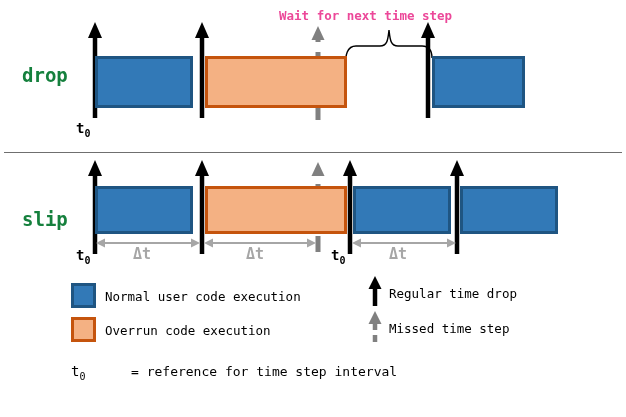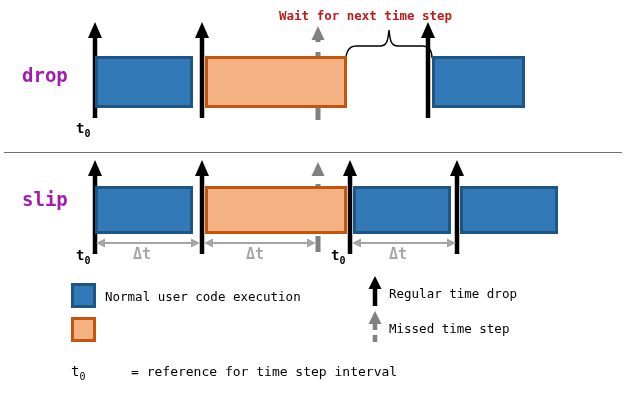--- a/index.html
+++ b/index.html
@@ -10,38 +10,38 @@
     position:relative;
     overflow:hidden;
   }
   .stage{position:absolute;left:0;top:0;width:626px;height:417px;}
   .abs{position:absolute;}
 
   
   .rowlabel{
     font-weight:bold;
     font-size:19px;
-    color:#a21caf;
+    color:#15803d;
     letter-spacing:0px;
     white-space:nowrap;
   }
 
   
   .blk{box-sizing:border-box;}
   .blk-blue{background:#3279b7;border:3px solid #1f5582;}
   .blk-orange{background:#f4b183;border:3px solid #c5540d;}
 
   
   .divider{background:#6f6f6f;height:1px;}
 
   
   .caption{
     font-size:12.5px;
     font-weight:bold;
-    color:#b91c1c;
+    color:#ec4899;
     white-space:nowrap;
   }
   .t0{
     font-size:14px;
     font-weight:bold;
     color:#000;
     white-space:nowrap;
     text-align:right;
   }
   .t0 sub{font-size:10px;}
@@ -108,21 +108,21 @@
 
     <div class="abs t0" style="left:76px;top:120px;">
       <span>t</span><sub>0</sub>
     </div>
   </div>
 
   <div class="abs divider" style="left:4px;top:152px;width:618px;"></div>
 
   <div class="abs" style="left:0;top:152px;width:626px;height:125px;">
 
-    <div class="abs rowlabel" style="left:22px;top:36px;">slip</div>
+    <div class="abs rowlabel" style="left:22px;top:56px;">slip</div>
 
     <svg class="abs" width="18" height="98" style="left:86px;top:8px;">
       <line x1="9" y1="94" x2="9" y2="14" stroke="#000" stroke-width="4.5"></line>
       <polygon points="9,0 2.0,16 16,16" fill="#000"></polygon>
     </svg>
 
     <svg class="abs" width="18" height="98" style="left:193px;top:8px;">
       <line x1="9" y1="94" x2="9" y2="14" stroke="#000" stroke-width="4.5"></line>
       <polygon points="9,0 2.0,16 16,16" fill="#000"></polygon>
     </svg>
@@ -175,20 +175,21 @@
       <span>t</span><sub>0</sub>
     </div>
   </div>
 
   <div class="abs" style="left:0;top:283px;width:626px;height:134px;">
 
     <div class="abs legend-sw" style="left:71px;top:0px;background:#3279b7;border:3px solid #1f5582;"></div>
     <div class="abs legend-text" style="left:105px;top:6px;">Normal user code execution</div>
 
     <div class="abs legend-sw" style="left:71px;top:34px;background:#f4b183;border:3px solid #c5540d;"></div>
+    <div class="abs legend-text" style="left:105px;top:40px;">Overrun code execution</div>
 
     <svg class="abs" width="16" height="32" style="left:367px;top:-7px;">
       <line x1="8" y1="30" x2="8" y2="11" stroke="#000" stroke-width="4.5"></line>
       <polygon points="8,0 1.5,13 14.5,13" fill="#000"></polygon>
     </svg>
     <div class="abs legend-text" style="left:389px;top:3px;">Regular time drop</div>
 
     <svg class="abs" width="16" height="32" style="left:367px;top:28px;">
       <line x1="8" y1="31" x2="8" y2="11" stroke="#808080" stroke-width="4.5" stroke-dasharray="7,5"></line>
       <polygon points="8,0 1.5,13 14.5,13" fill="#808080"></polygon>

